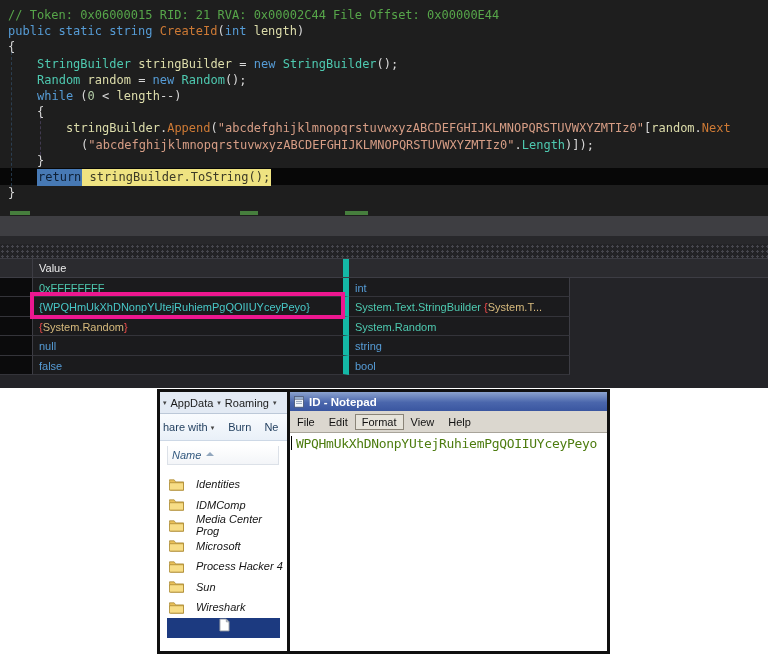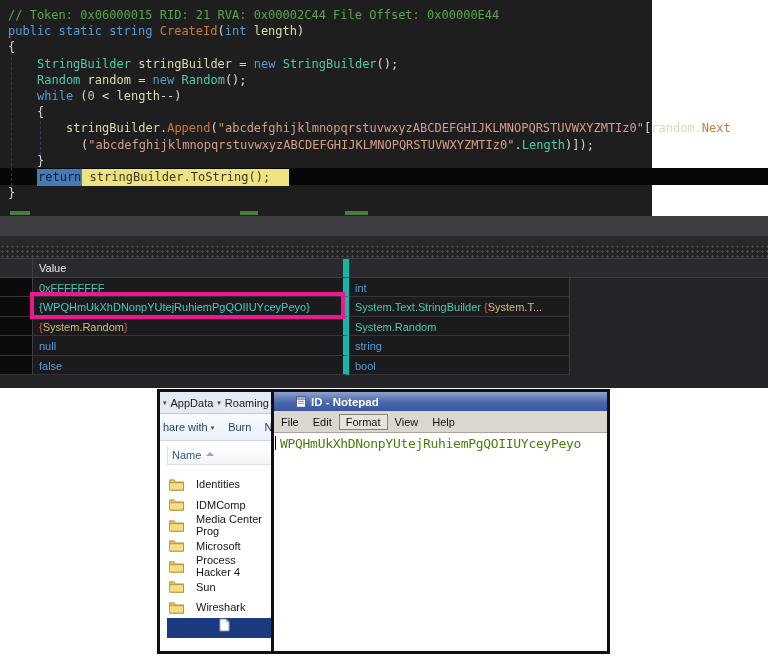--- a/index.html
+++ b/index.html
@@ -1,35 +1,35 @@
 <!DOCTYPE html>
 <html><head>
 <meta charset="utf-8">
 <style>
   html,body{margin:0;padding:0;background:#fff;}
   .screen{position:relative;width:768px;height:658px;overflow:hidden;background:#fff;
           font-family:"Liberation Sans",sans-serif;}
 
   
-  .code-editor{position:absolute;left:0;top:0;width:652px;height:216px;background:#1E1E1E;}
+  .code-editor{position:absolute;left:0;top:0;width:768px;height:216px;background:#1E1E1E;}
   .current-line-strip{position:absolute;left:0;top:168px;width:768px;height:17px;background:#070707;}
   .guide1{position:absolute;left:11px;top:52px;height:134px;border-left:1px dashed #33506B;opacity:.65;}
   .guide2{position:absolute;left:40px;top:116px;height:44px;border-left:1px dashed #55496B;opacity:.65;}
   #code-lines{position:absolute;left:8px;top:7px;right:0;font:12px "DejaVu Sans Mono",monospace;line-height:16.2px;}
   .code-line{white-space:pre;height:16.2px;}
   .tok-com{color:#57A64A}
   .tok-kw{color:#569CD6}
   .tok-m{color:#CE7A35}
   .tok-typ{color:#4EC9B0}
   .tok-id{color:#DCDCAA}
   .tok-p{color:#D8D8D8}
   .tok-num{color:#B5CEA8}
   .tok-str{color:#D69D85}
   .tok-ret{background:#4779B4;color:#0E2036;padding:1px 1px 2px 1px;}
-  .tok-hl{background:#EFE381;color:#3C3A26;padding:1px 19px 2px 0;}
+  .tok-hl{background:#EFE381;color:#3C3A26;padding:1px 1px 2px 0;}
   .rem{position:absolute;top:211px;height:4px;background:#57A64A;opacity:.7;}
   .rem.r1{left:10px;width:20px}.rem.r2{left:240px;width:18px}.rem.r3{left:345px;width:23px}
 
   
   .strip-gray{position:absolute;left:0;top:216px;width:768px;height:20px;background:#3E3E42;}
   .strip-dark{position:absolute;left:0;top:236px;width:768px;height:8px;background:#28282B;}
   .strip-dots{position:absolute;left:0;top:244px;width:768px;height:14px;background-color:#232326;
               background-image:radial-gradient(circle,#46464D 1px,transparent 1.4px);background-size:5px 5px;}
 
   
@@ -51,42 +51,42 @@
   .tok-yel{color:#D7BA7D}
   .tok-red{color:#F14C4C}
   .pink-box{position:absolute;left:30px;top:34px;width:315px;height:27px;border:4px solid #ED1790;box-sizing:border-box;z-index:5;}
 
   
   .bottom{position:absolute;left:0;top:388px;width:768px;height:270px;background:#fff;}
   .composite{position:absolute;left:157px;top:1px;width:453px;height:265px;border:3px solid #101010;
              box-sizing:border-box;display:flex;background:#fff;}
 
   
-  .explorer{width:111px;flex:none;display:flex;flex-direction:column;overflow:hidden;}
+  .explorer{width:127px;flex:none;display:flex;flex-direction:column;overflow:hidden;}
   .crumbbar{height:21px;flex:none;background:#E3EAF4;border-bottom:1px solid #BCC8D8;display:flex;
             align-items:center;gap:4px;padding-left:3px;font-size:11px;color:#1A1A1A;white-space:nowrap;}
   .crumb-arrow{font-size:7px;color:#444;line-height:1;}
   .toolbar{height:26px;flex:none;background:linear-gradient(#F9FBFE,#E9F0F8);border-bottom:1px solid #CDD8E6;
            display:flex;align-items:center;font-size:11px;color:#1E3C5C;white-space:nowrap;}
   .toolbar .tb-gap1{margin-left:3px}.toolbar .tb-gap2{margin-left:14px}.toolbar .tb-gap3{margin-left:13px}
-  .listpane{flex:1;background:#fff;padding:5px 0 0 7px;overflow:hidden;}
+  .listpane{flex:1;background:#fff;padding:5px 0 0 7px;overflow:hidden;font-style:italic;}
   .colheader{width:112px;height:19px;box-sizing:border-box;background:linear-gradient(#FFFFFF,#F3F5F8);
              border:1px solid #DCE1E8;border-top:none;display:flex;align-items:center;gap:5px;
              padding-left:4px;font-size:11px;color:#33597F;}
   .sort-tri{width:0;height:0;border-left:4px solid transparent;border-right:4px solid transparent;
             border-bottom:4px solid #92A7BE;margin-top:-2px;}
   #explorer-items{margin-top:9px;}
   .eitem{height:20.5px;display:flex;align-items:center;gap:12px;font-size:11px;color:#141414;padding-left:2px;}
   .eitem.selected{background:#1C3A80;color:#FFF;width:111px;flex-direction:column;}
   .eicon{flex:none;display:inline-flex;}
 
   
   .notepad{flex:1;border-left:3px solid #101010;display:flex;flex-direction:column;overflow:hidden;}
   .np-title{height:19px;flex:none;background:linear-gradient(#8BA2CE,#4A66AC 55%,#3A56A0);display:flex;
-            align-items:center;gap:4px;padding-left:21px;color:#FFF;font-weight:bold;font-size:11.5px;}
+            align-items:center;gap:4px;padding-left:3px;color:#FFF;font-weight:bold;font-size:11.5px;}
   .np-menu{height:21px;flex:none;background:#DBD7CF;border-bottom:1px solid #A8A49A;display:flex;
            align-items:center;font-size:11px;color:#111;}
   .mitem{padding:2px 7px;}
   .mitem.active{border:1px solid #8A8478;background:#E6E3DA;padding:1px 6px;}
   .np-content{flex:1;background:#FFF;position:relative;font:13px "DejaVu Sans Mono",monospace;color:#4d7c0f;
               padding:3px 0 0 6px;white-space:nowrap;letter-spacing:-0.3px;}
   .np-caret{position:absolute;left:1px;top:3px;width:1px;height:14px;background:#000;}
 </style>
 </head>
 <body>

